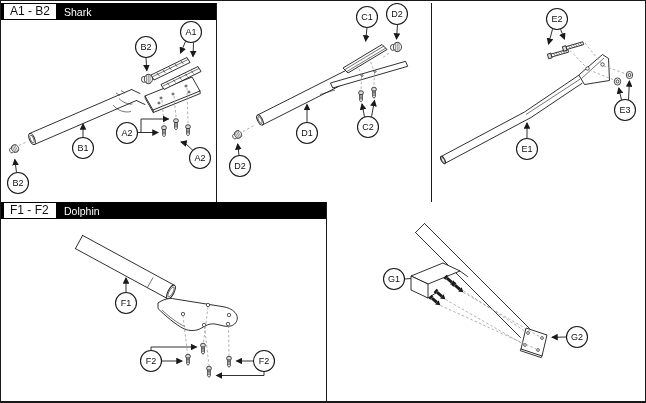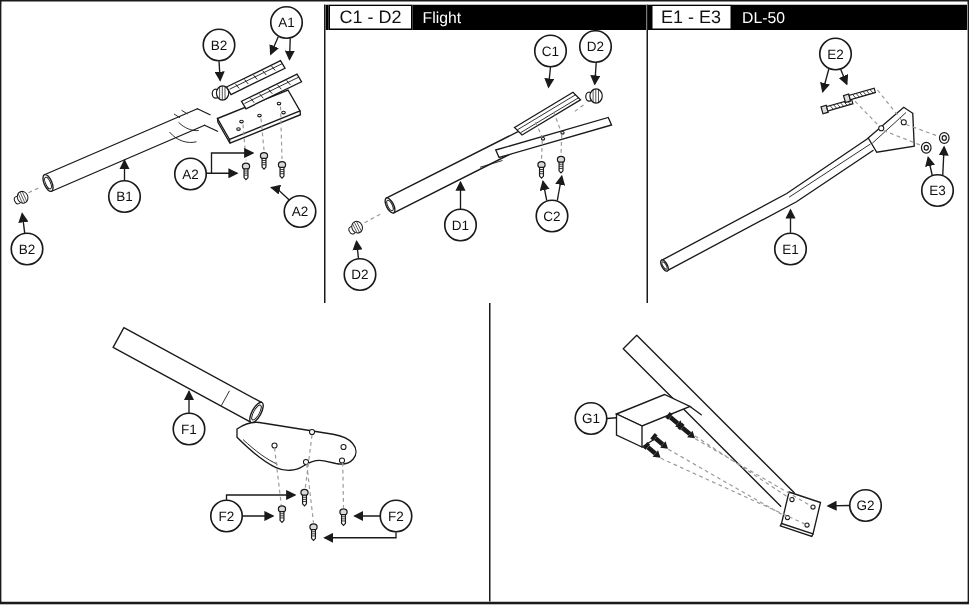--- a/index.html
+++ b/index.html
@@ -36,20 +36,24 @@
   }
 </style>
 </head>
 <body>
 
 <div class="sheet">
 
   <div class="row row-top">
 
     <section class="panel" style="width:216px">
+      <header class="panel-header">
+        <span class="range-box">A1 - B2</span>
+        <span class="model-name">Shark</span>
+      </header>
       <svg width="215" height="182" viewBox="0 0 215 182">
         <defs>
           <marker id="ah" viewBox="0 0 10 10" refX="8.5" refY="5" markerWidth="7.5" markerHeight="7.5" orient="auto">
             <path d="M0,0 L10,5 L0,10 Z" fill="#1a1a1a"></path>
           </marker>
           <g id="scrV">
             <ellipse cx="0" cy="1.8" rx="2.4" ry="2.1" fill="#d9d9d9" stroke="#1a1a1a" stroke-width="0.8"></ellipse>
             <path d="M-1.3,3.6 L-1.3,9.4 L0,10.8 L1.3,9.4 L1.3,3.6 Z" fill="#fff" stroke="#1a1a1a" stroke-width="0.8"></path>
             <path d="M-1.3,5 h2.6 M-1.3,6.4 h2.6 M-1.3,7.8 h2.6" stroke="#1a1a1a" stroke-width="0.55" fill="none"></path>
           </g>
@@ -146,24 +150,20 @@
         </g>
         <g class="callout">
           <path class="leader" d="M15.5,152.4 L13.8,139.5" marker-end="url(#ah)"></path>
           <circle cx="17" cy="163" r="10.5"></circle>
           <text x="17" y="166.2">B2</text>
         </g>
       </svg>
     </section>
 
     <section class="panel" style="width:215px">
-      <header class="panel-header">
-        <span class="range-box">C1 - D2</span>
-        <span class="model-name">Flight</span>
-      </header>
       <svg width="214" height="182" viewBox="0 0 214 182">
         <g>
           <path class="ln" d="M45.5,121.9 L141.5,73.4 M40.5,112.1 L136.5,63.6"></path>
           <g transform="translate(43,117) rotate(-26.8)">
             <ellipse class="lnf" rx="2.4" ry="5.5"></ellipse>
             <ellipse class="thin" rx="1.5" ry="3.8"></ellipse>
           </g>
           <path class="thin" d="M103,91.5 L118,87"></path>
         </g>
 
@@ -216,24 +216,20 @@
         </g>
         <g class="callout">
           <path class="leader" d="M22,152.4 L20.7,141" marker-end="url(#ah)"></path>
           <circle cx="23" cy="163" r="10.5"></circle>
           <text x="23" y="166.2">D2</text>
         </g>
       </svg>
     </section>
 
     <section class="panel" style="width:215px">
-      <header class="panel-header">
-        <span class="range-box">E1 - E3</span>
-        <span class="model-name">DL-50</span>
-      </header>
       <svg width="214" height="182" viewBox="0 0 214 182">
         <g>
           <path class="ln" d="M12.9,160.4 L99,114.5 L150,80.3"></path>
           <path class="ln" d="M9,153.6 L92.5,109 L146.8,72.2"></path>
           <path class="thin" d="M94,111.5 L148.3,76"></path>
           <g transform="translate(11,157) rotate(-29.4)">
             <ellipse class="lnf" rx="1.8" ry="4.1"></ellipse>
             <ellipse class="thin" rx="1.1" ry="2.8"></ellipse>
           </g>
         </g>
@@ -274,20 +270,24 @@
           <circle cx="95" cy="146" r="10.5"></circle>
           <text x="95" y="149.2">E1</text>
         </g>
       </svg>
     </section>
   </div>
 
   <div class="row row-bottom">
 
     <section class="panel" style="width:326px">
+      <header class="panel-header">
+        <span class="range-box">F1 - F2</span>
+        <span class="model-name">Dolphin</span>
+      </header>
       <svg width="325" height="183" viewBox="0 0 325 183">
         <g>
           <path class="ln" d="M74.4,29.6 L166.4,79.6 M81.6,16.4 L173.6,66.4 M74.4,29.6 L81.6,16.4"></path>
           <g transform="translate(170,73) rotate(28.5)">
             <ellipse class="lnf" rx="3" ry="7.6"></ellipse>
             <ellipse class="thin" rx="1.9" ry="5.6"></ellipse>
           </g>
           <path class="thin" d="M146.5,68.5 l5.5,-10"></path>
         </g>
 

